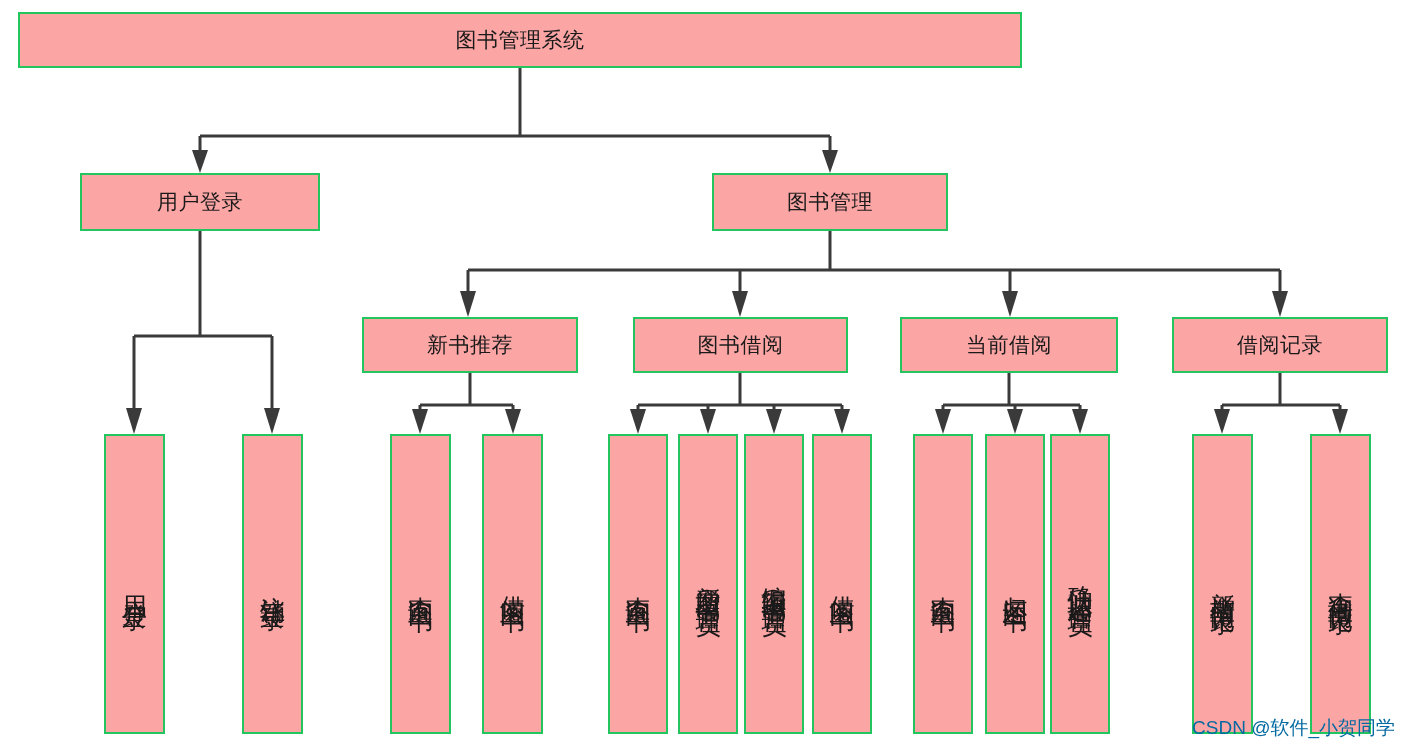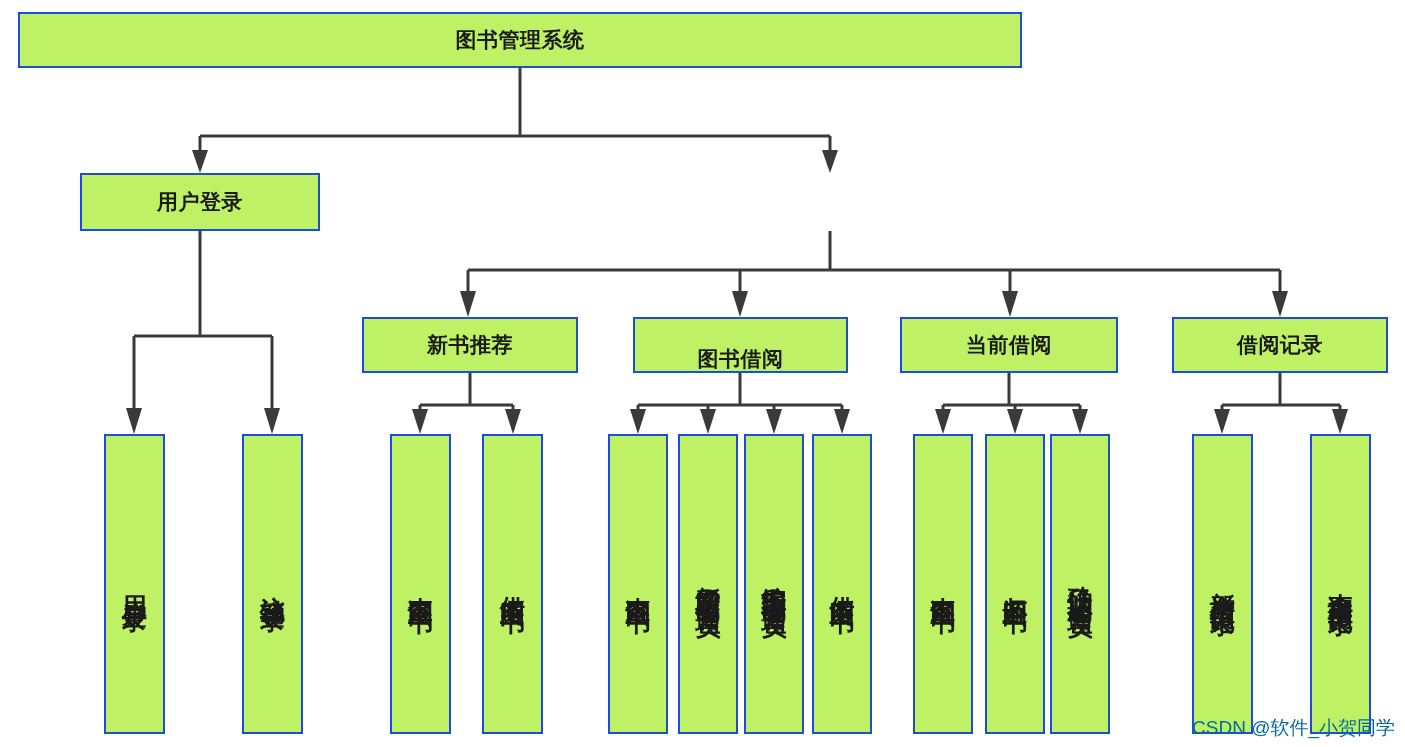--- a/index.html
+++ b/index.html
@@ -12,27 +12,26 @@
     position: relative;
     width: 1405px;
     height: 747px;
     background: #ffffff;
     overflow: hidden;
     font-family: "Liberation Sans", "DejaVu Sans", sans-serif;
   }
   .node {
     position: absolute;
     box-sizing: border-box;
-    border: 2px solid #1d4ed8;
-    background: #bef264;
+    border: 2px solid #22c55e;
+    background: #fca5a5;
     display: flex;
     align-items: center;
     justify-content: center;
     color: #1a1a1a;
-    font-weight: bold;
   }
   .node-label {
     display: block;
     text-align: center;
     line-height: 1.12;
     white-space: pre;
   }
   
   .node.horiz .node-label {
     font-size: 21px;
@@ -159,25 +158,28 @@
     </g>
   </svg>
 
   <div class="node horiz" style="left: 18px; top: 12px; width: 1004px; height: 56px;">
     <span class="node-label">图书管理系统</span>
   </div>
 
   <div class="node horiz" style="left: 80px; top: 173px; width: 240px; height: 58px;">
     <span class="node-label">用户登录</span>
   </div>
+  <div class="node horiz" style="left: 712px; top: 173px; width: 236px; height: 58px;">
+    <span class="node-label">图书管理</span>
+  </div>
 
   <div class="node horiz" style="left: 362px; top: 317px; width: 216px; height: 56px; align-items: center;">
     <span class="node-label">新书推荐</span>
   </div>
-  <div class="node horiz" style="left: 633px; top: 317px; width: 215px; height: 56px; align-items: flex-end;">
+  <div class="node horiz" style="left: 633px; top: 317px; width: 215px; height: 56px;">
     <span class="node-label">图书借阅</span>
   </div>
   <div class="node horiz" style="left: 1172px; top: 317px; width: 216px; height: 56px;">
     <span class="node-label">借阅记录</span>
   </div>
   <div class="node horiz" style="left: 900px; top: 317px; width: 218px; height: 56px;">
     <span class="node-label">当前借阅</span>
   </div>
 
   <div class="node vert" style="left: 104px; top: 434px; width: 61px; height: 300px;">

